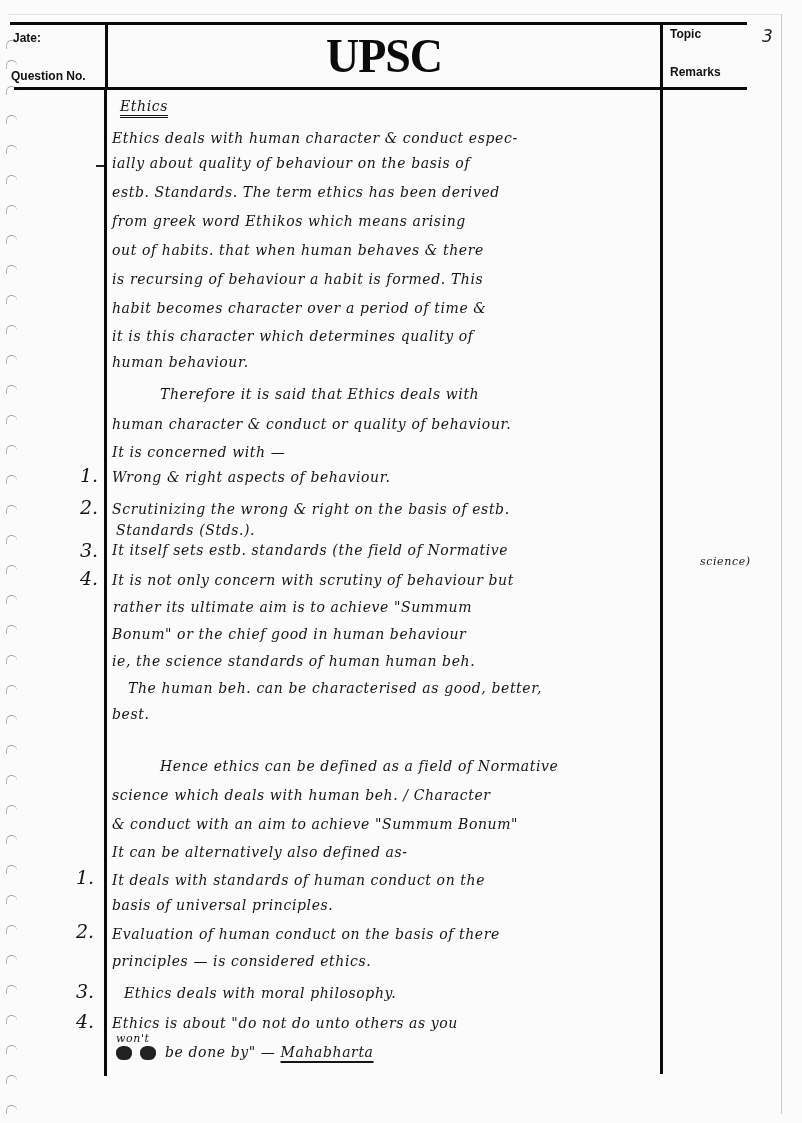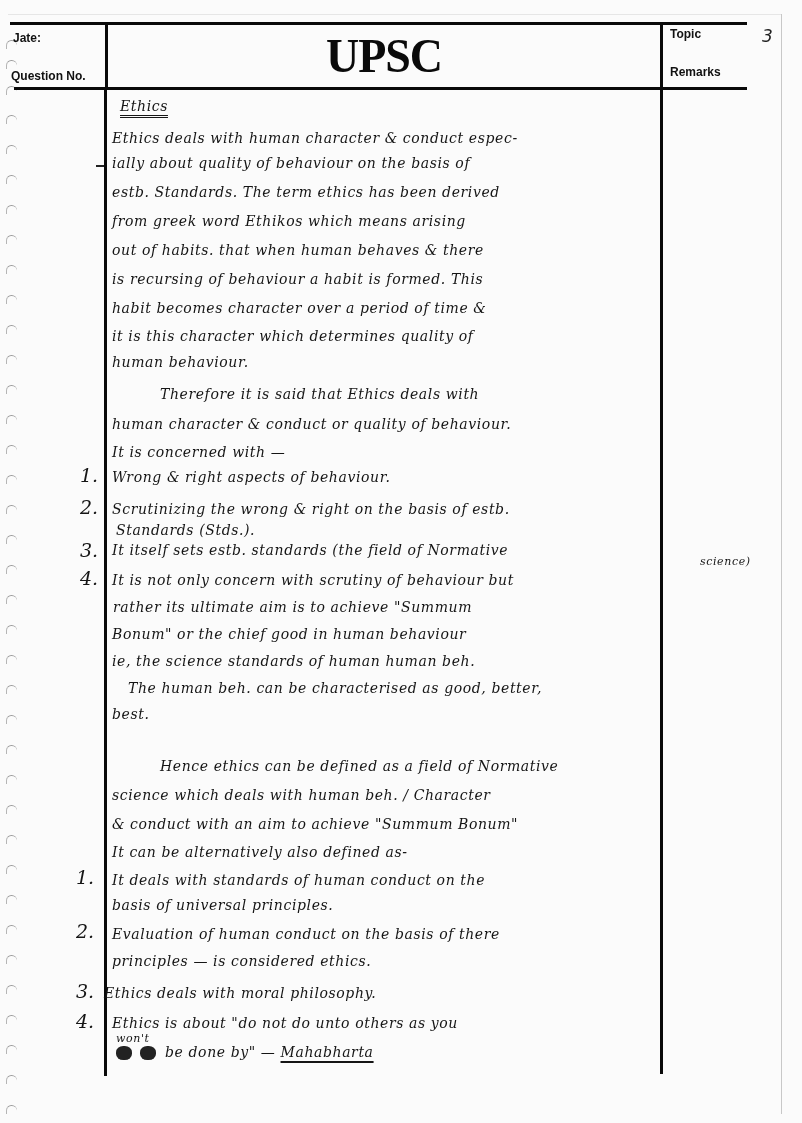--- a/index.html
+++ b/index.html
@@ -178,21 +178,21 @@
   <div>
     <div class="num" style="left:76px; top:866px;">1.</div>
     <div class="hw" style="left:112px; top:868px;">It deals with standards of human conduct on the</div>
     <div class="hw" style="left:112px; top:893px;">basis of universal principles.</div>
 
     <div class="num" style="left:76px; top:920px;">2.</div>
     <div class="hw" style="left:112px; top:922px;">Evaluation of human conduct on the basis of there</div>
     <div class="hw" style="left:112px; top:949px;">principles — is considered ethics.</div>
 
     <div class="num" style="left:76px; top:980px;">3.</div>
-    <div class="hw" style="left:104px; top:981px;">Ethics deals with moral philosophy.</div>
+    <div class="hw" style="left:124px; top:981px;">Ethics deals with moral philosophy.</div>
 
     <div class="num" style="left:76px; top:1010px;">4.</div>
     <div class="hw" style="left:112px; top:1011px;">Ethics is about "do not do unto others as you</div>
     <div class="hw tiny" style="left:116px; top:1033px;">won't</div>
     <div class="hw" style="left:112px; top:1040px;">
       <span class="scribble"></span><span class="scribble"></span>
       <span>be done by" —</span>
       <span class="underline">Mahabharta</span>
     </div>
   </div>

